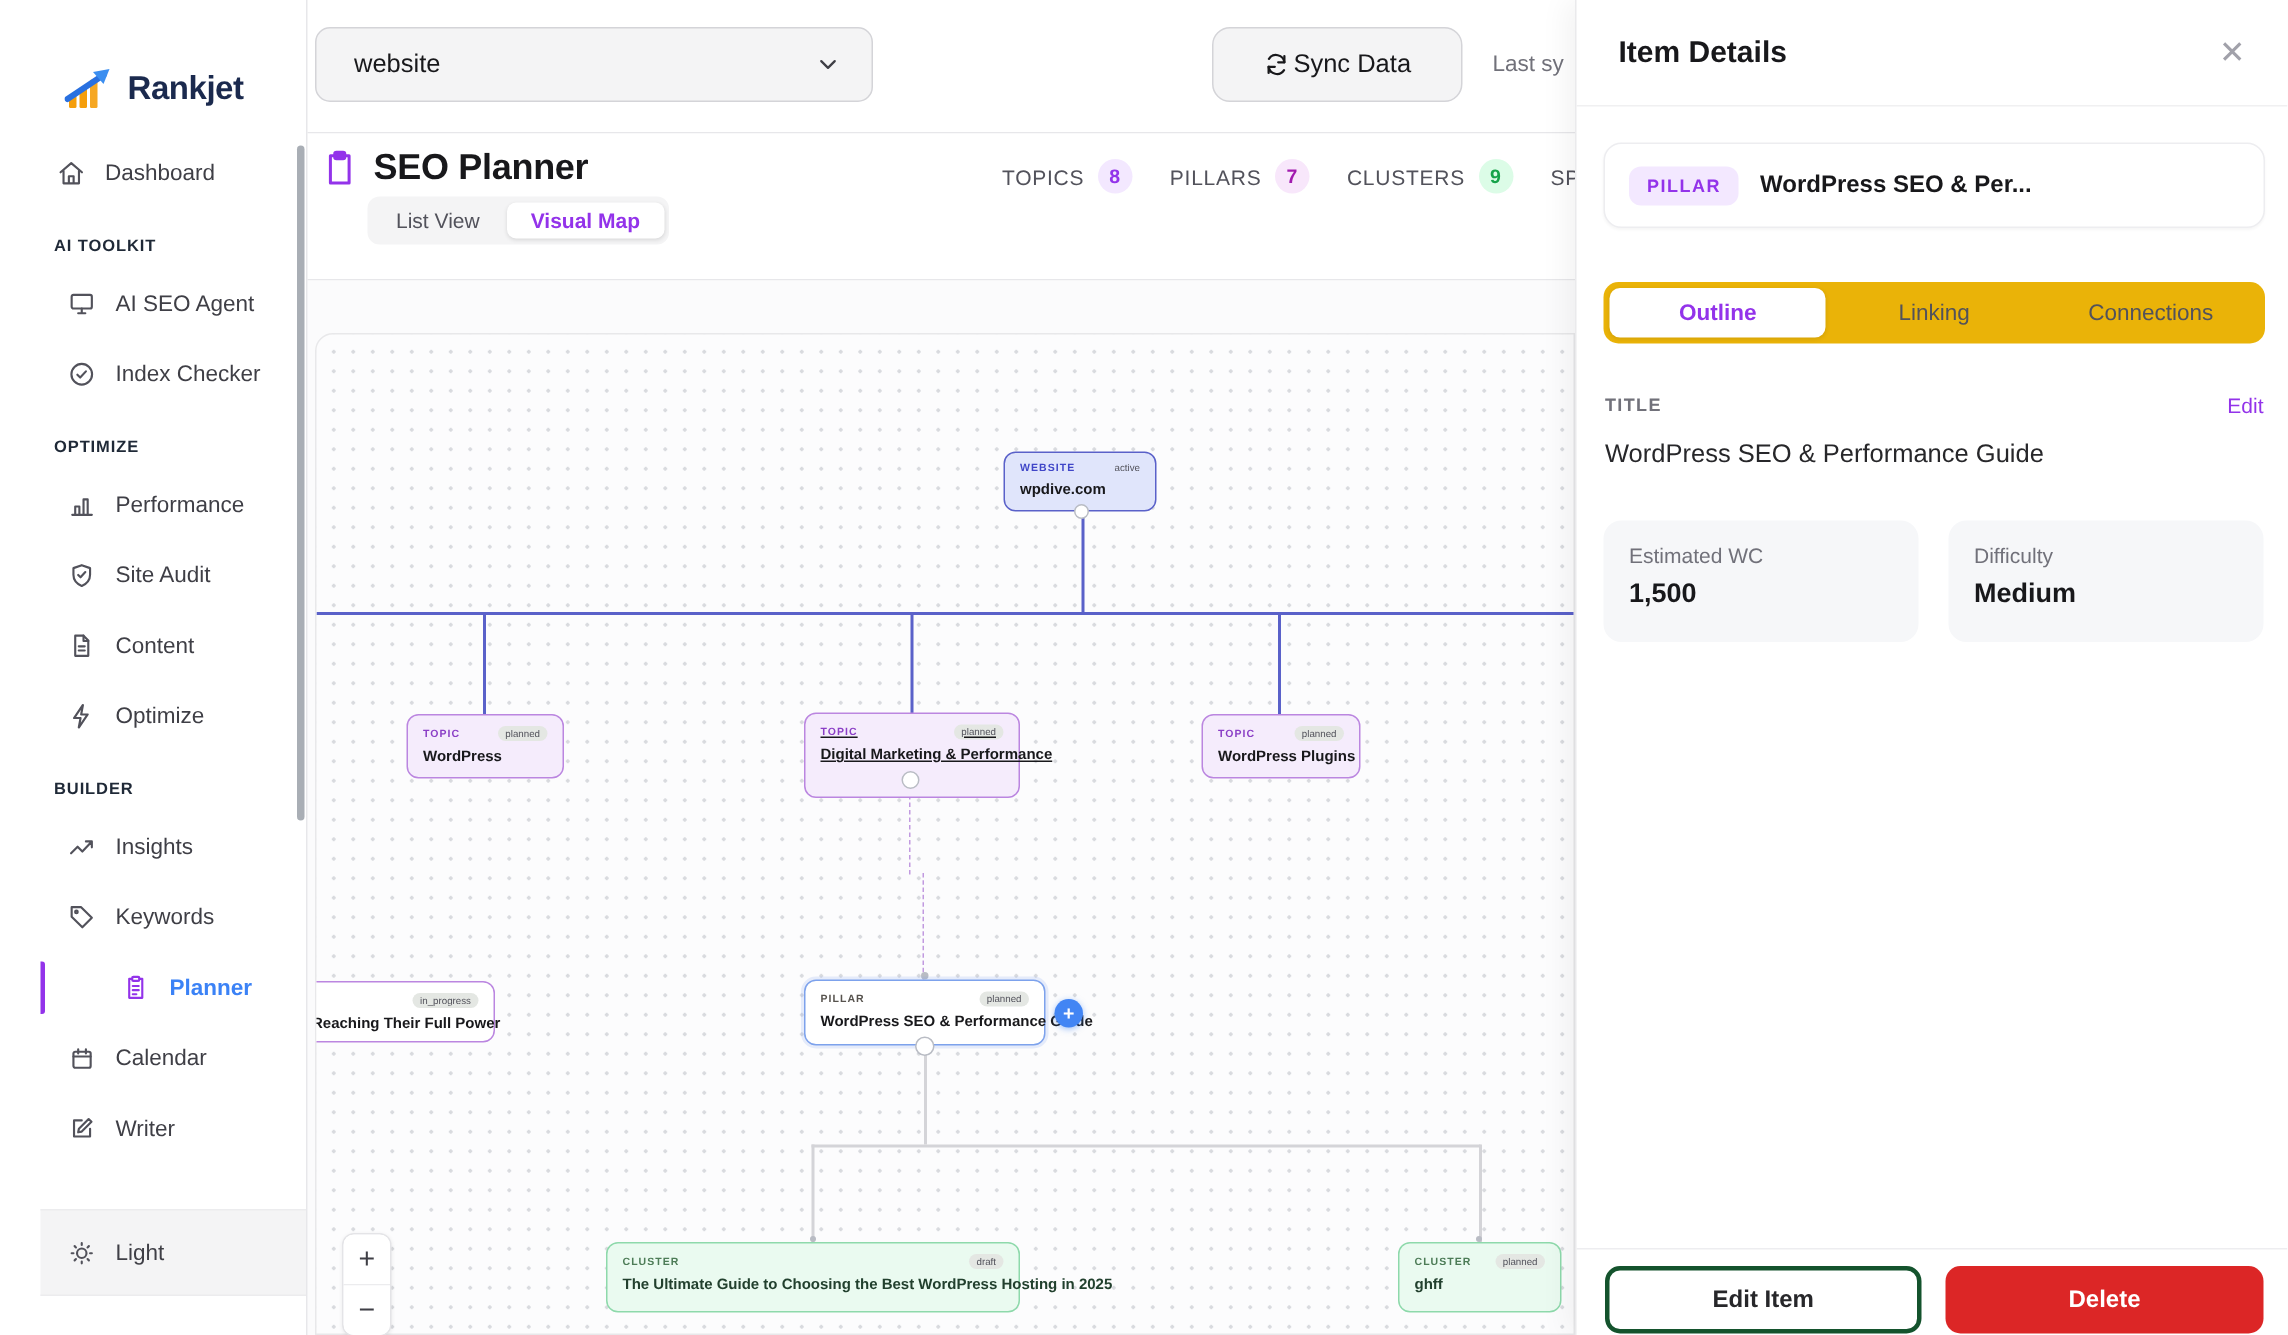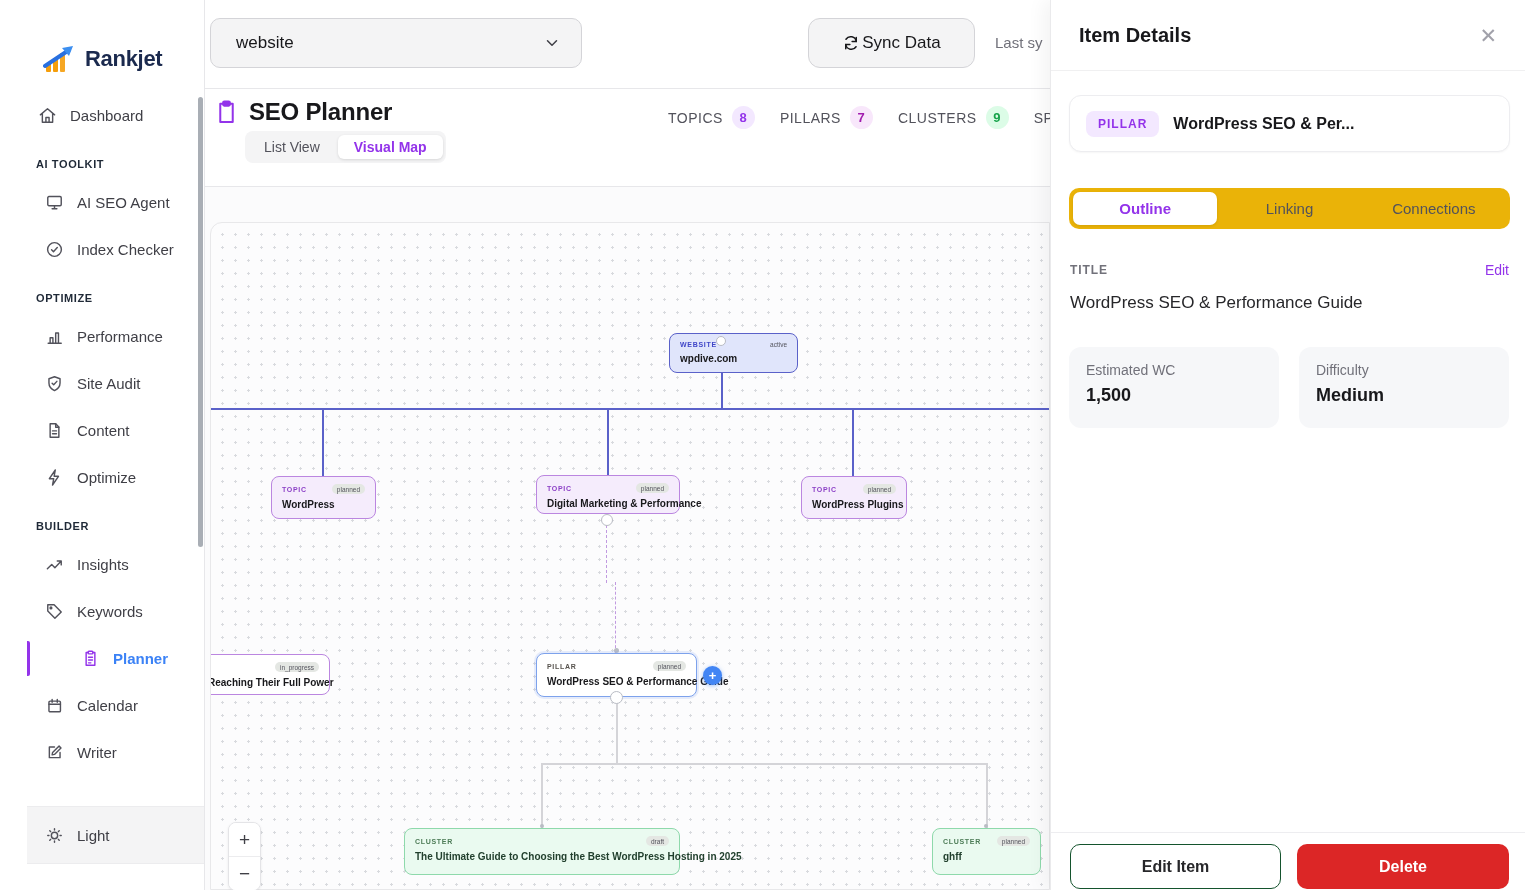--- a/index.html
+++ b/index.html
@@ -86,21 +86,21 @@
   .ptab { flex:1; display:flex; align-items:center; justify-content:center; font-size:15px; color:#52525b; border-radius:7px; cursor:pointer; }
   .ptab.active { background:#fff; color:#9333ea; font-weight:600; box-shadow:0 1px 3px rgba(0,0,0,.1); }
   .title-row { position:absolute; left:19px; top:262px; width:439px; display:flex; justify-content:space-between; align-items:center; }
   .title-label { font-size:12px; font-weight:600; color:#71717a; letter-spacing:0.9px; }
   .edit-link { font-size:14px; color:#9333ea; cursor:pointer; }
   .title-value { position:absolute; left:19px; top:293px; font-size:17px; color:#27272a; }
   .stat-card { position:absolute; top:347px; width:210px; height:81px; background:#f6f7f9; border-radius:12px; padding:15px 17px; }
   .stat-label { font-size:14px; color:#71717a; }
   .stat-value { font-size:18px; font-weight:700; color:#18181b; margin-top:7px; }
   .panel-foot { position:absolute; left:0; bottom:0; width:100%; height:58px; border-top:1px solid #ededf0; }
-  .btn-edit { position:absolute; left:19px; top:11px; width:211px; height:45px; background:#fff; border:1px solid #14532d; border-radius:10px; font-size:16px; font-weight:600; color:#27272a; cursor:pointer; font-family:inherit; }
+  .btn-edit { position:absolute; left:19px; top:11px; width:211px; height:45px; background:#fff; border:3px solid #14532d; border-radius:10px; font-size:16px; font-weight:600; color:#27272a; cursor:pointer; font-family:inherit; }
   .btn-delete { position:absolute; left:246px; top:11px; width:212px; height:45px; background:#dc2626; border:none; border-radius:10px; font-size:16px; font-weight:600; color:#fff; cursor:pointer; font-family:inherit; }
 </style>
 </head>
 <body>
 
 <div class="app">
 
   <aside class="sidebar">
     <div class="logo">
       <svg width="34" height="30" viewBox="0 0 34 30">
@@ -305,37 +305,37 @@
         <div class="cline" style="left:641px; top:185px; width:1.6px; height:68px;"></div>
 
         <div class="dline" style="left:395px; top:297px; height:63px;"></div>
         <div class="dline" style="left:404px; top:359px; height:71px;"></div>
 
         <div class="gline" style="left:405px; top:474px; width:1.6px; height:66px;"></div>
         <div class="gline" style="left:330px; top:540px; width:446px; height:1.6px;"></div>
         <div class="gline" style="left:330px; top:540px; width:1.6px; height:65px;"></div>
         <div class="gline" style="left:775px; top:540px; width:1.6px; height:65px;"></div>
 
-        <div class="node n-website" style="left:458px; top:78px; width:129px; height:40px;margin-top:32px;">
+        <div class="node n-website" style="left:458px; top:78px; width:102px; height:40px;">
           <div class="node-head">
             <span class="node-type">WEBSITE</span>
             <span class="node-status plain">active</span>
           </div>
           <div class="node-title">wpdive.com</div>
         </div>
         <div class="cdot" style="left:505px; top:113px; width:10px; height:10px;"></div>
 
         <div class="node n-topic" style="left:60px; top:253px; width:105px; height:43px;">
           <div class="node-head">
             <span class="node-type">TOPIC</span>
             <span class="node-status">planned</span>
           </div>
           <div class="node-title">WordPress</div>
         </div>
-        <div class="node n-topic" style="left:325px; top:252px; width:144px; height:39px;">
+        <div class="node n-topic" style="left:325px; top:252px; width:144px; height:57px;text-decoration:underline;">
           <div class="node-head">
             <span class="node-type">TOPIC</span>
             <span class="node-status">planned</span>
           </div>
           <div class="node-title">Digital Marketing &amp; Performance</div>
         </div>
         <div class="cdot" style="left:390px; top:291px; width:12px; height:12px;"></div>
         <div class="node n-topic" style="left:590px; top:253px; width:106px; height:43px;">
           <div class="node-head">
             <span class="node-type">TOPIC</span>

